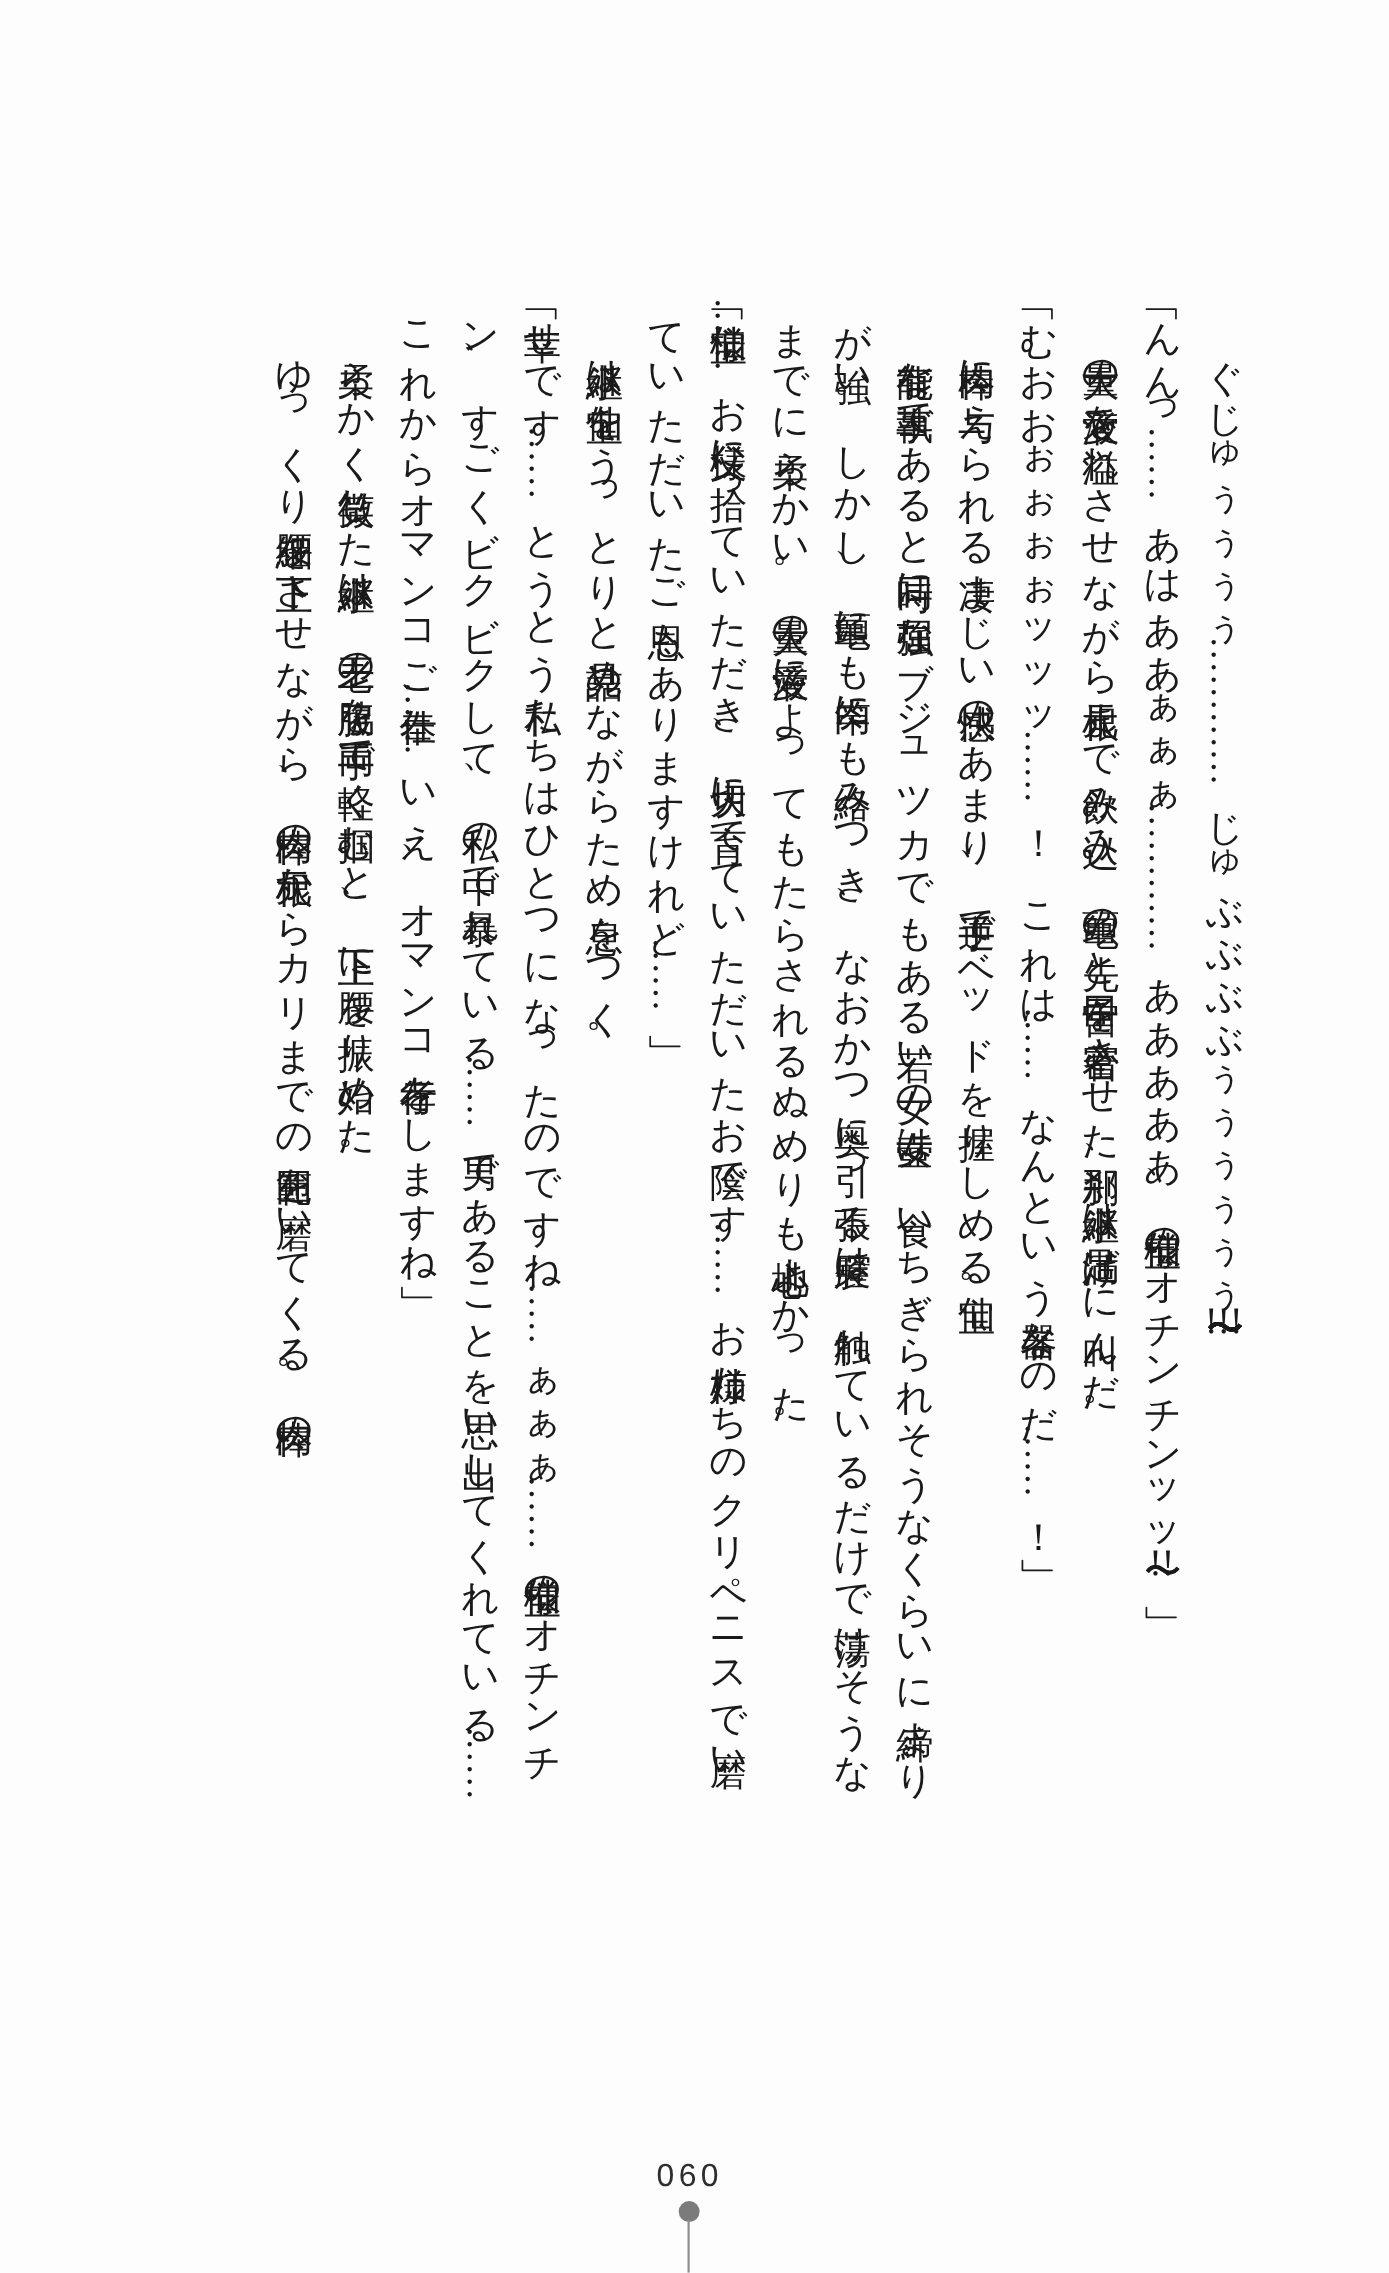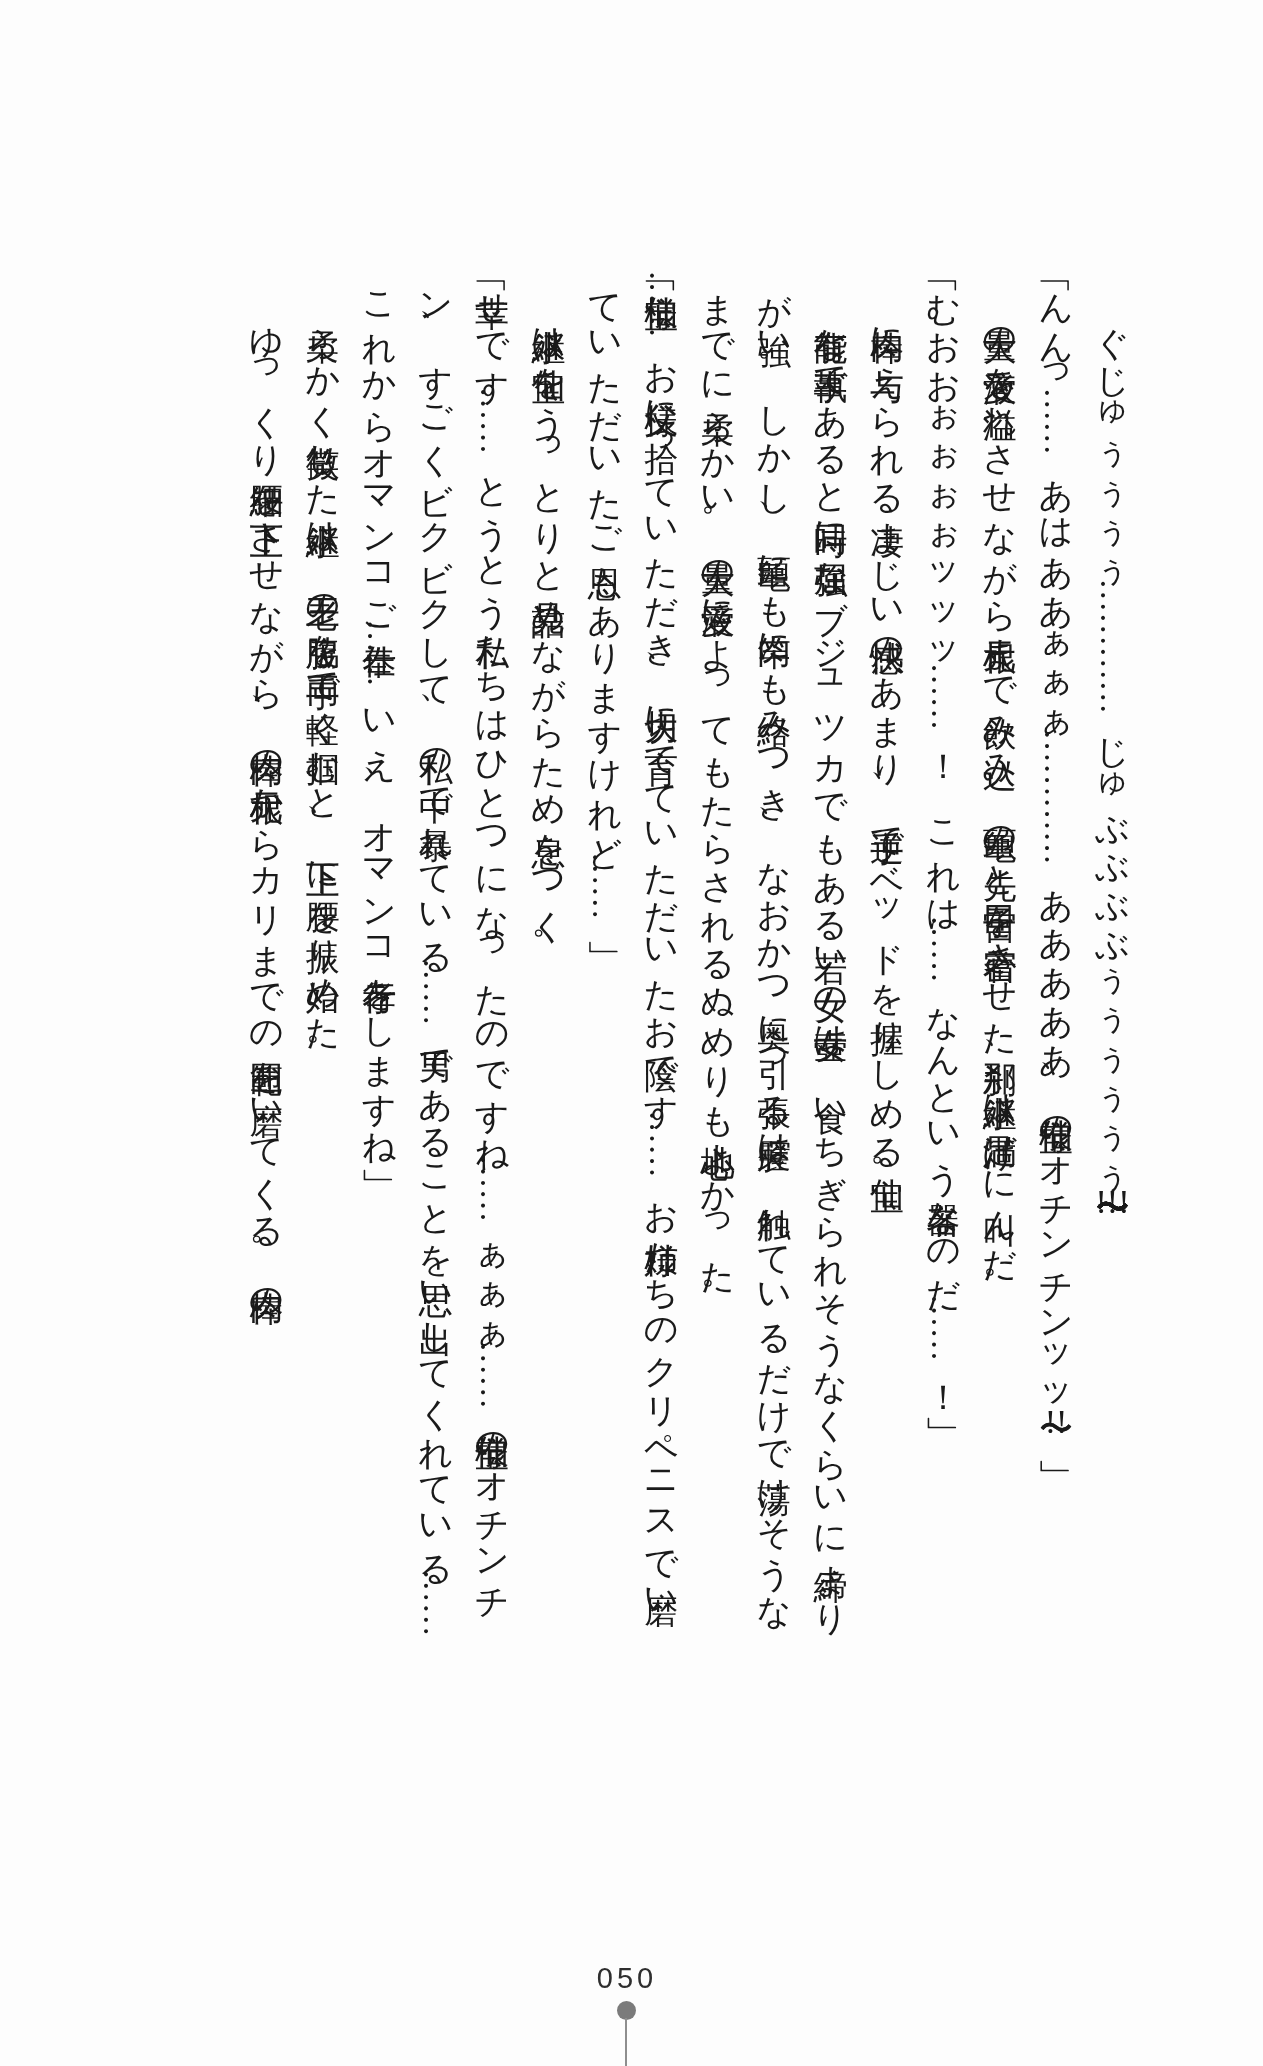--- a/index.html
+++ b/index.html
@@ -89,19 +89,19 @@
       <p class=""><span>「むおおぉぉぉぉッッッ……！　これは……なんという名器なのだ……！」</span></p>
       <p class="indent"><span>肉棒に与えられる凄まじい快感のあまり、逆手でベッドを握りしめる宝仙。</span></p>
       <p class="indent"><span>有能な執事であると同時に屈強なブジュツカでもある若い女の女壺は、食いちぎられそうなくらいに締まりが強い。しかし、亀頭にも肉竿にも絡みつき、なおかつ奥に引っ張る膣襞は、触れているだけで蕩けそうなまでに柔らかい。大量の愛液によってもたらされるぬめりも心地よかった。</span></p>
       <p class=""><span>「宝仙様……お父様に拾っていただき、大切に育てていただいたお陰です……お姉様たちのクリペニスで磨いていただいたご恩もありますけれど……」</span></p>
       <p class="indent"><span>氷継は宝仙をうっとりと見詰めながらため息をつく。</span></p>
       <p class=""><span>「幸せです……とうとう私たちはひとつになったのですね……ぁぁぁ……宝仙様のオチンチン、すごくビクビクして、私の中で暴れている……男であることを思い出してくれている……これからオマンコご奉仕……いえ、オマンコ孝行をしますね」</span></p>
       <p class="indent"><span>柔らかく微笑した氷継は、老王の脇腹を両手で軽く掴むと、上下に腰を振り始めた。</span></p>
       <p class="indent"><span>ゆっくり細腰を上下させながら、肉棒の根元からカリまでの範囲を磨いてくる。肉棒の</span></p>
     </main>
 
-  <div class="page-number">050</div>
+  <div class="page-number">060</div>
 
   <div class="ornament-dot"></div>
 
   <div class="ornament-line"></div>
 
 </div>
 
 </body></html>

